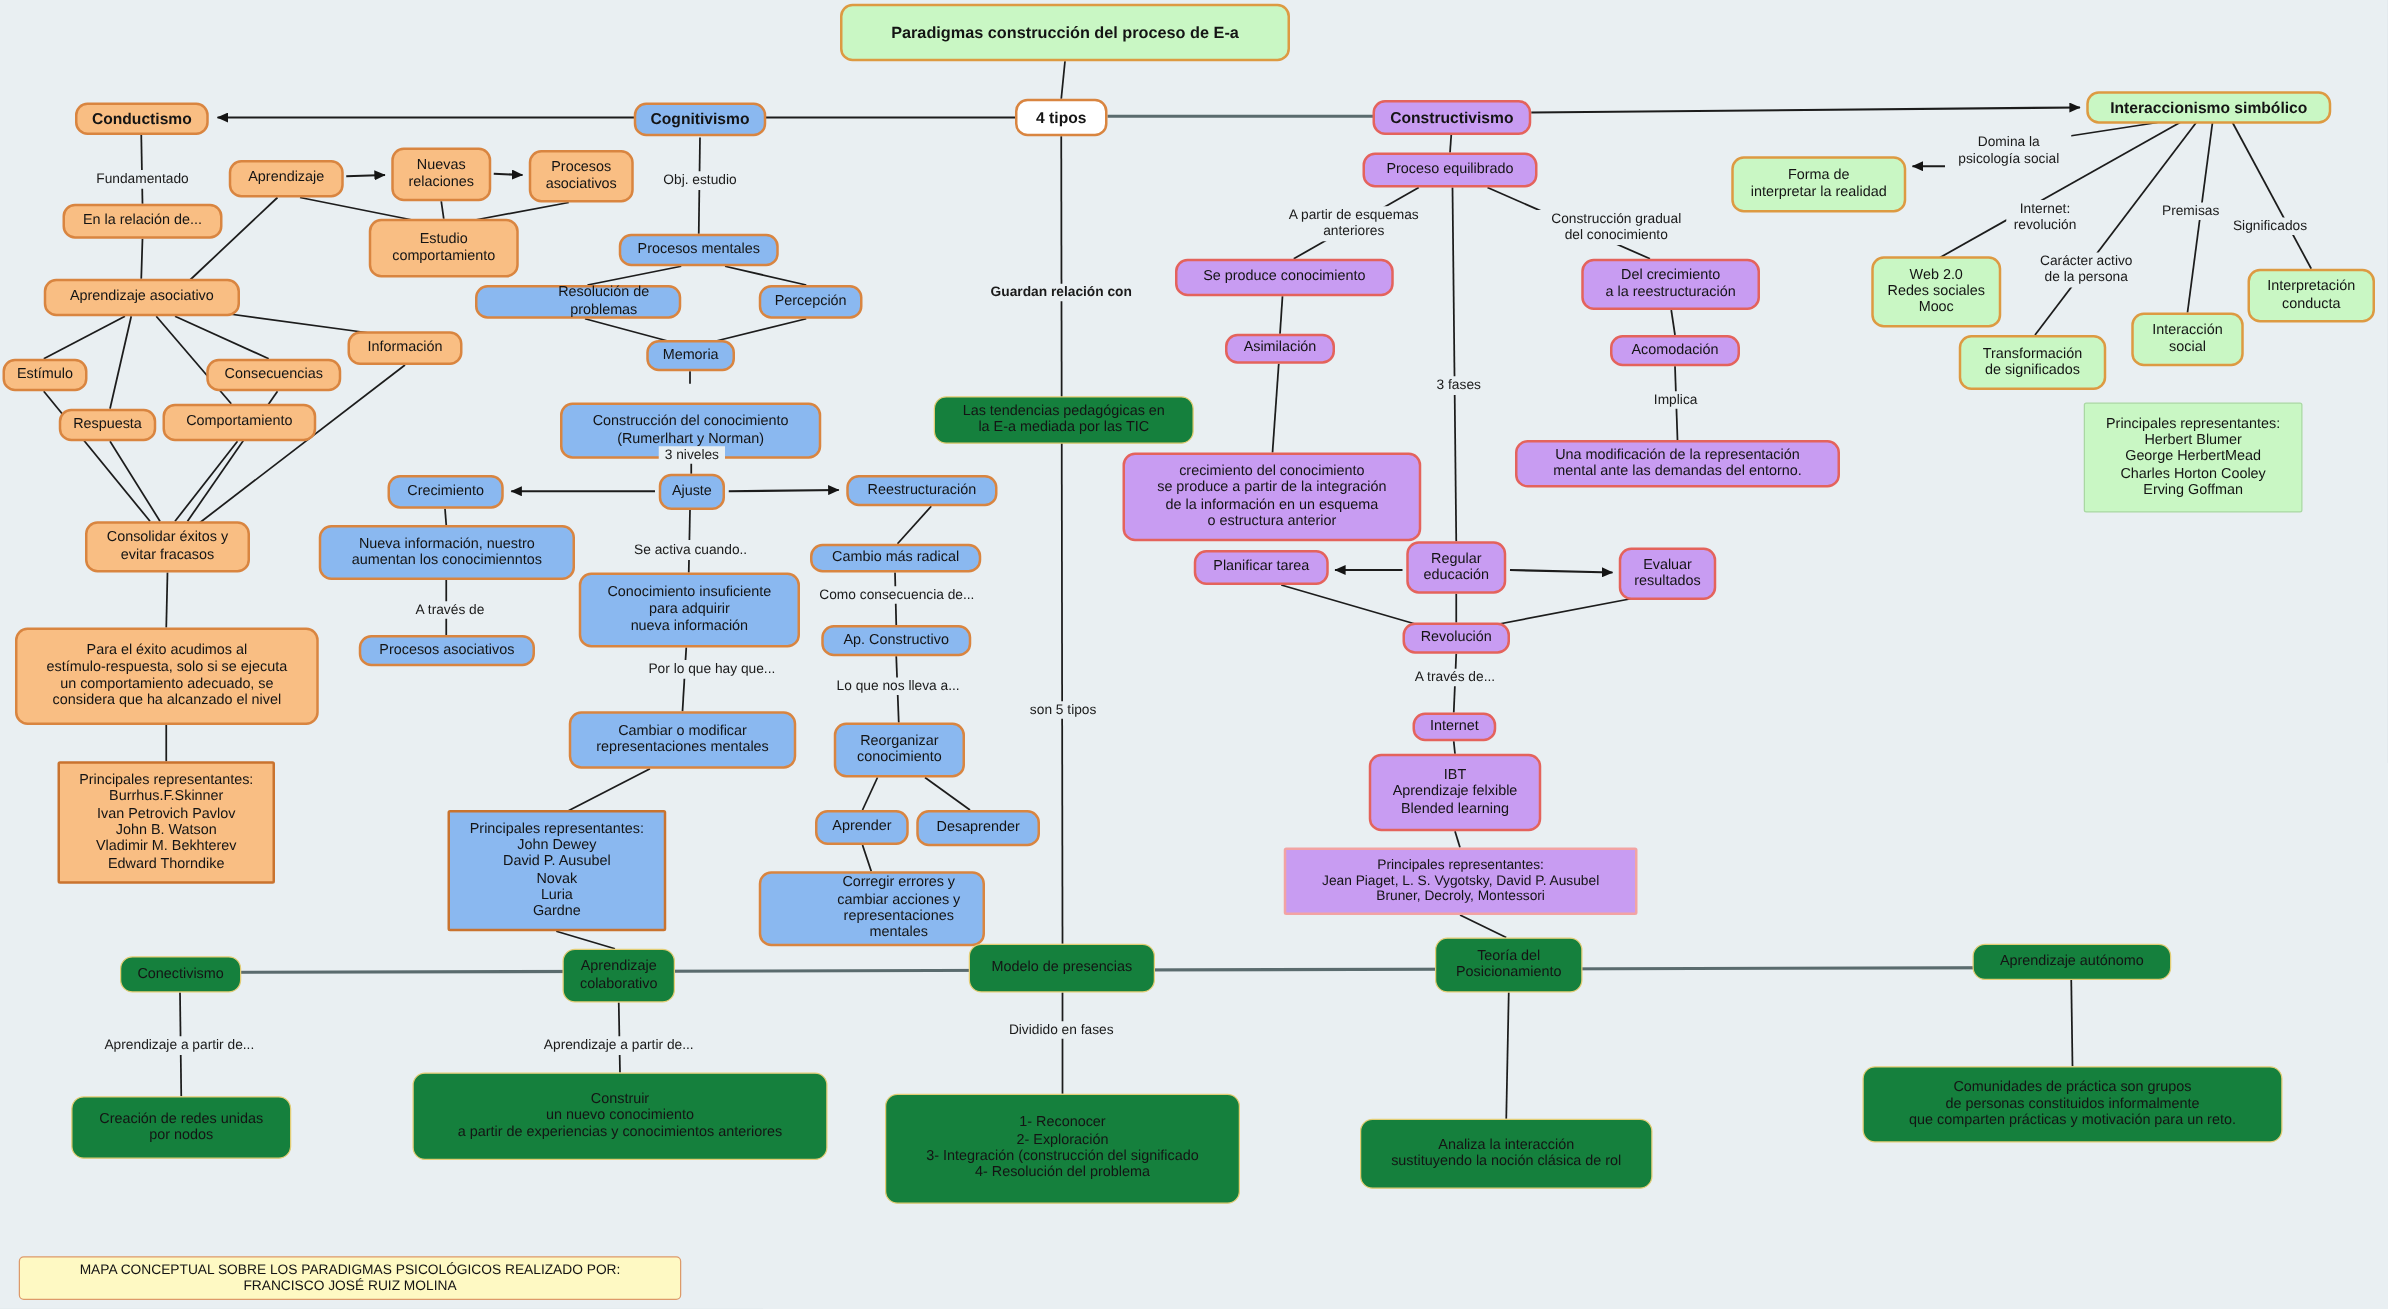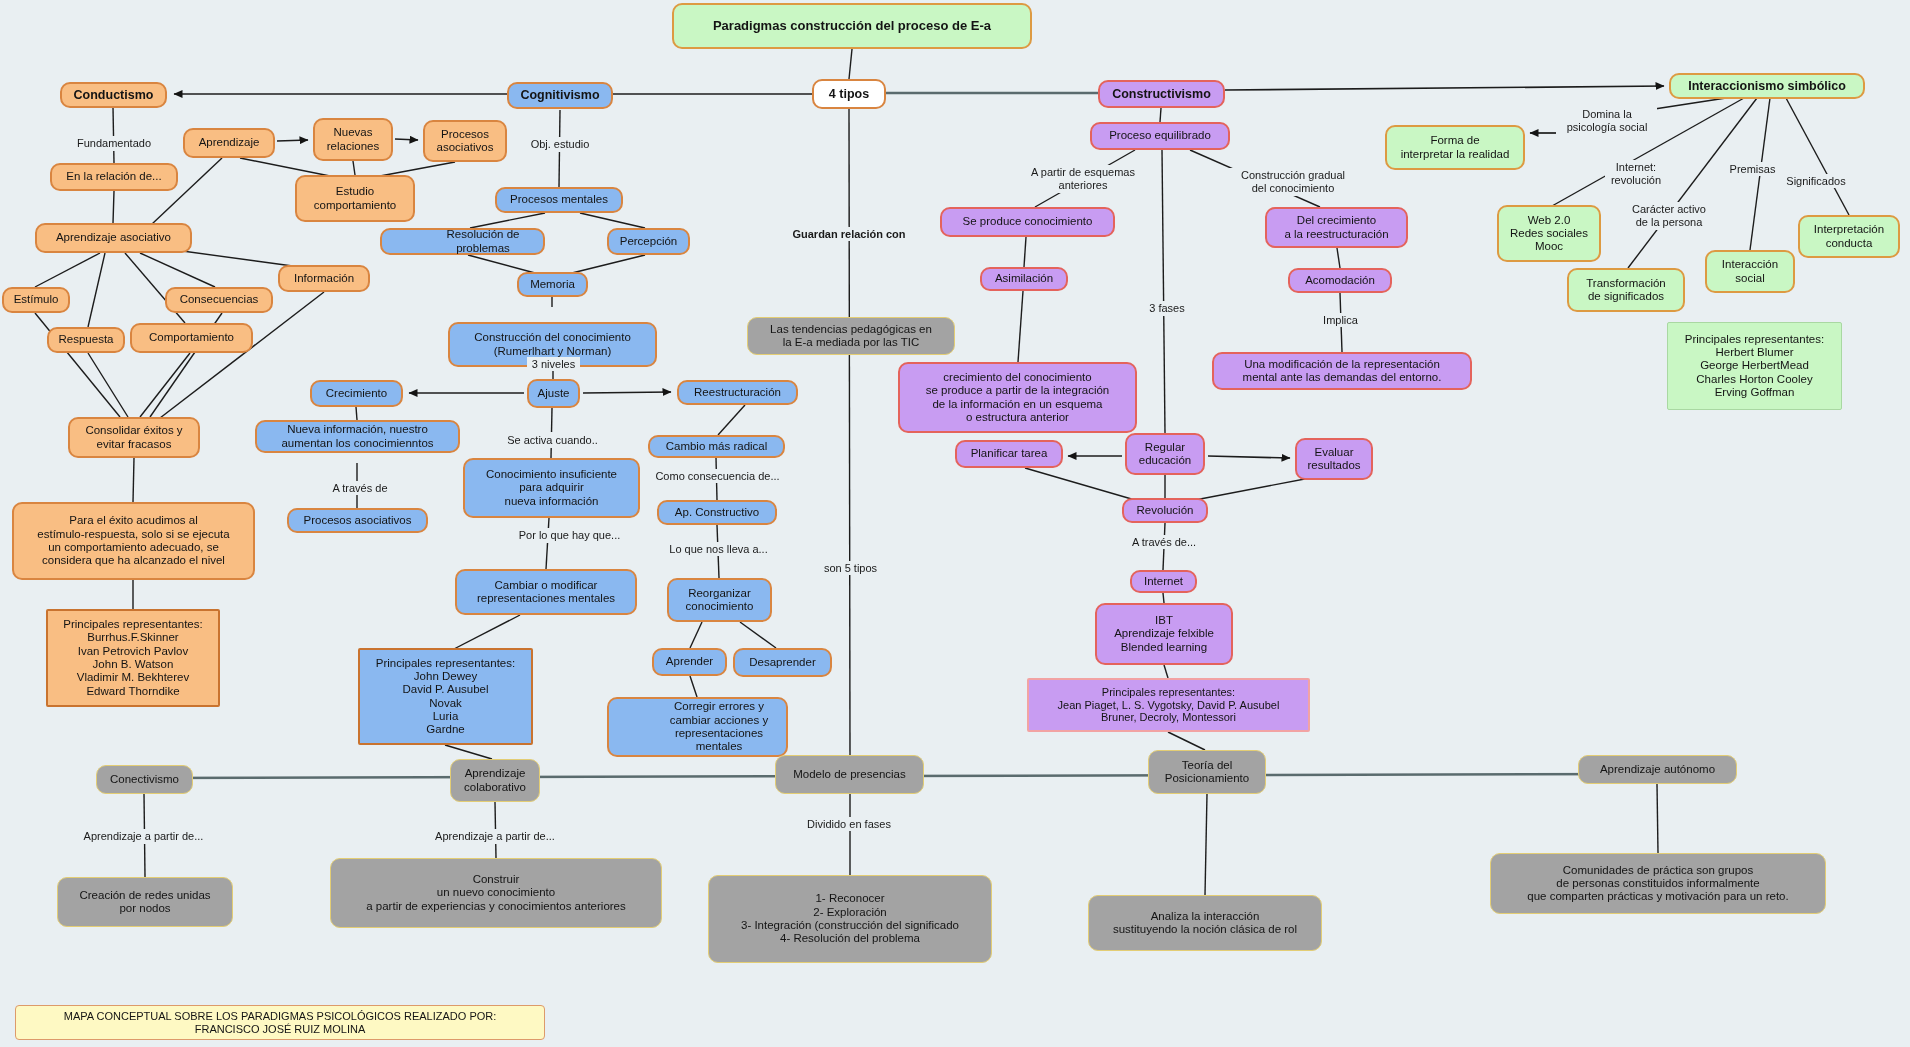--- a/index.html
+++ b/index.html
@@ -10,21 +10,21 @@
   #edges{position:absolute;left:0;top:0;width:1910px;height:1047px}
   .node{
     position:absolute;box-sizing:border-box;display:flex;align-items:center;justify-content:center;
     text-align:center;white-space:pre-line;font-size:11.5px;line-height:1.16;color:#141414;
     padding:1px 3px;border-radius:10px;
   }
   .orange{background:#f9be83;border:2px solid #d98540}
   .blue{background:#8ab8f0;border:2px solid #d98540}
   .purple{background:#c89cf2;border:2px solid #e4635c}
   .green{background:#c9f7c4;border:2px solid #dd9a42}
-  .yellow{background:#a3a3a3;border:1.6px solid #e3cd74}
+  .yellow{background:#15803d;border:1.6px solid #e3cd74}
   .white{background:#ffffff;border:2px solid #d98540}
   .orange-rect{background:#f9be83;border:2px solid #c9732f;border-radius:2px}
   .blue-rect{background:#8ab8f0;border:2px solid #c9732f;border-radius:2px}
   .purple-rect{background:#c89cf2;border:2px solid #f2a3a3;border-radius:2px}
   .green-rect{background:#c9f7c4;border:1.5px solid #a9d8a2;border-radius:2px}
   .white-rect{background:#fef9c3;border:1.5px solid #dd9a6a;border-radius:4px}
   .label{background:#e9eff2;border:none;border-radius:0;font-size:11px;padding:0 2px;color:#1a1a1a}
   .hdr{font-weight:bold;font-size:12.5px}
 </style>
 </head>
@@ -150,21 +150,21 @@
     <div class="node blue" style="left: 495px; top: 187px; width: 128px; height: 26px;">Procesos mentales</div>
     <div class="node blue" style="left: 380px; top: 228px; width: 165px; height: 27px; padding-left: 44px;">Resolución de problemas</div>
     <div class="node blue" style="left: 607px; top: 228px; width: 83px; height: 27px;">Percepción</div>
     <div class="node blue" style="left: 517px; top: 272px; width: 71px; height: 25px;">Memoria</div>
     <div class="node blue" style="left: 448px; top: 322px; width: 209px; height: 45px;">Construcción del conocimiento
 (Rumerlhart y Norman)</div>
     <div class="node label" style="left: 527px; top: 357px; width: 53px; height: 14px;">3 niveles</div>
     <div class="node blue" style="left: 310px; top: 380px; width: 93px; height: 27px;">Crecimiento</div>
     <div class="node blue" style="left: 527px; top: 379px; width: 53px; height: 29px;">Ajuste</div>
     <div class="node blue" style="left: 677px; top: 380px; width: 121px; height: 25px;">Reestructuración</div>
-    <div class="node blue" style="left: 255px; top: 420px; width: 205px; height: 33px;">Nueva información, nuestro
+    <div class="node blue" style="left: 255px; top: 420px; width: 205px; height: 44px;">Nueva información, nuestro
 aumentan los conocimienntos</div>
     <div class="node label" style="left: 497px; top: 432px; width: 111px; height: 16px;">Se activa cuando..</div>
     <div class="node blue" style="left: 463px; top: 458px; width: 177px; height: 60px;">Conocimiento insuficiente
 para adquirir
 nueva información</div>
     <div class="node label" style="left: 325px; top: 481px; width: 70px; height: 14px;">A través de</div>
     <div class="node blue" style="left: 287px; top: 508px; width: 141px; height: 25px;">Procesos asociativos</div>
     <div class="node label" style="left: 507px; top: 528px; width: 125px; height: 15px;">Por lo que hay que...</div>
     <div class="node blue" style="left: 455px; top: 569px; width: 182px; height: 46px;">Cambiar o modificar
 representaciones mentales</div>

